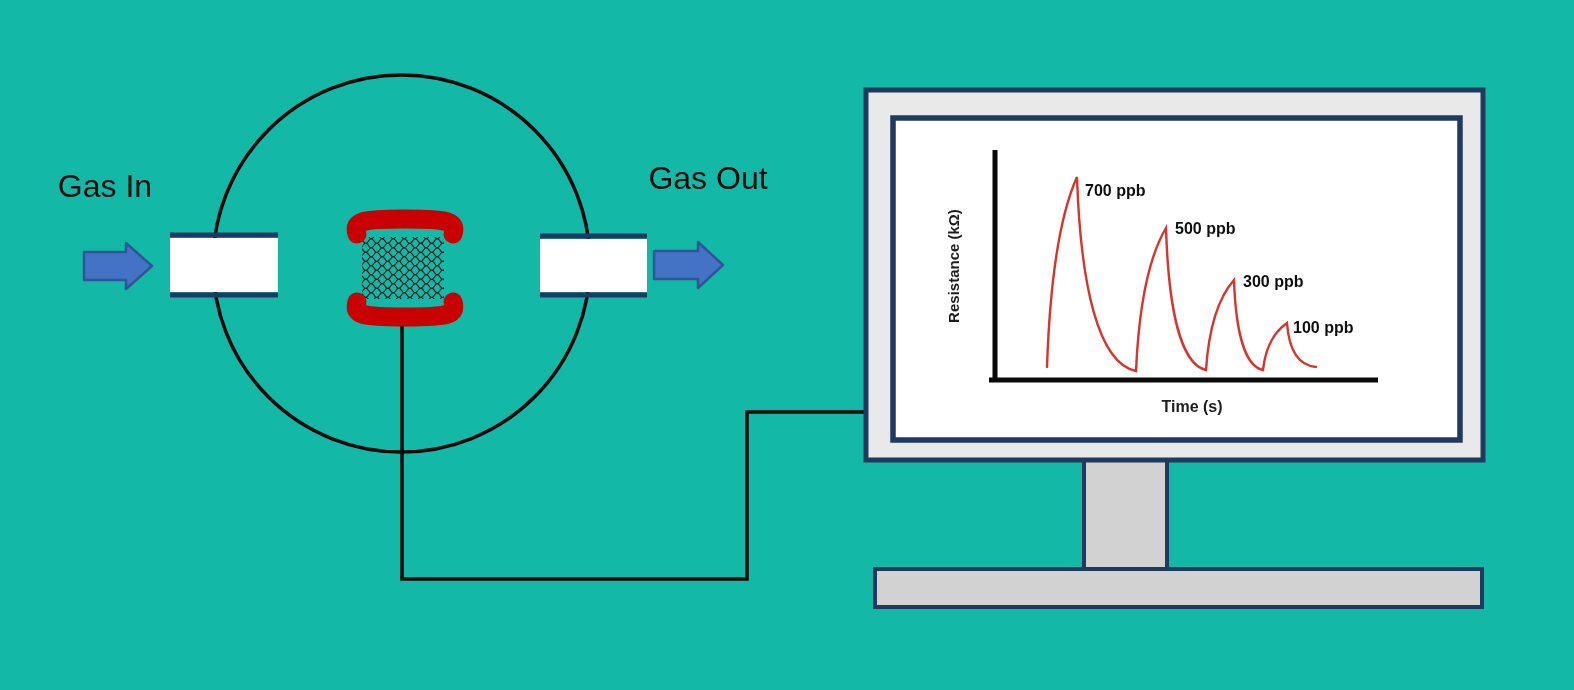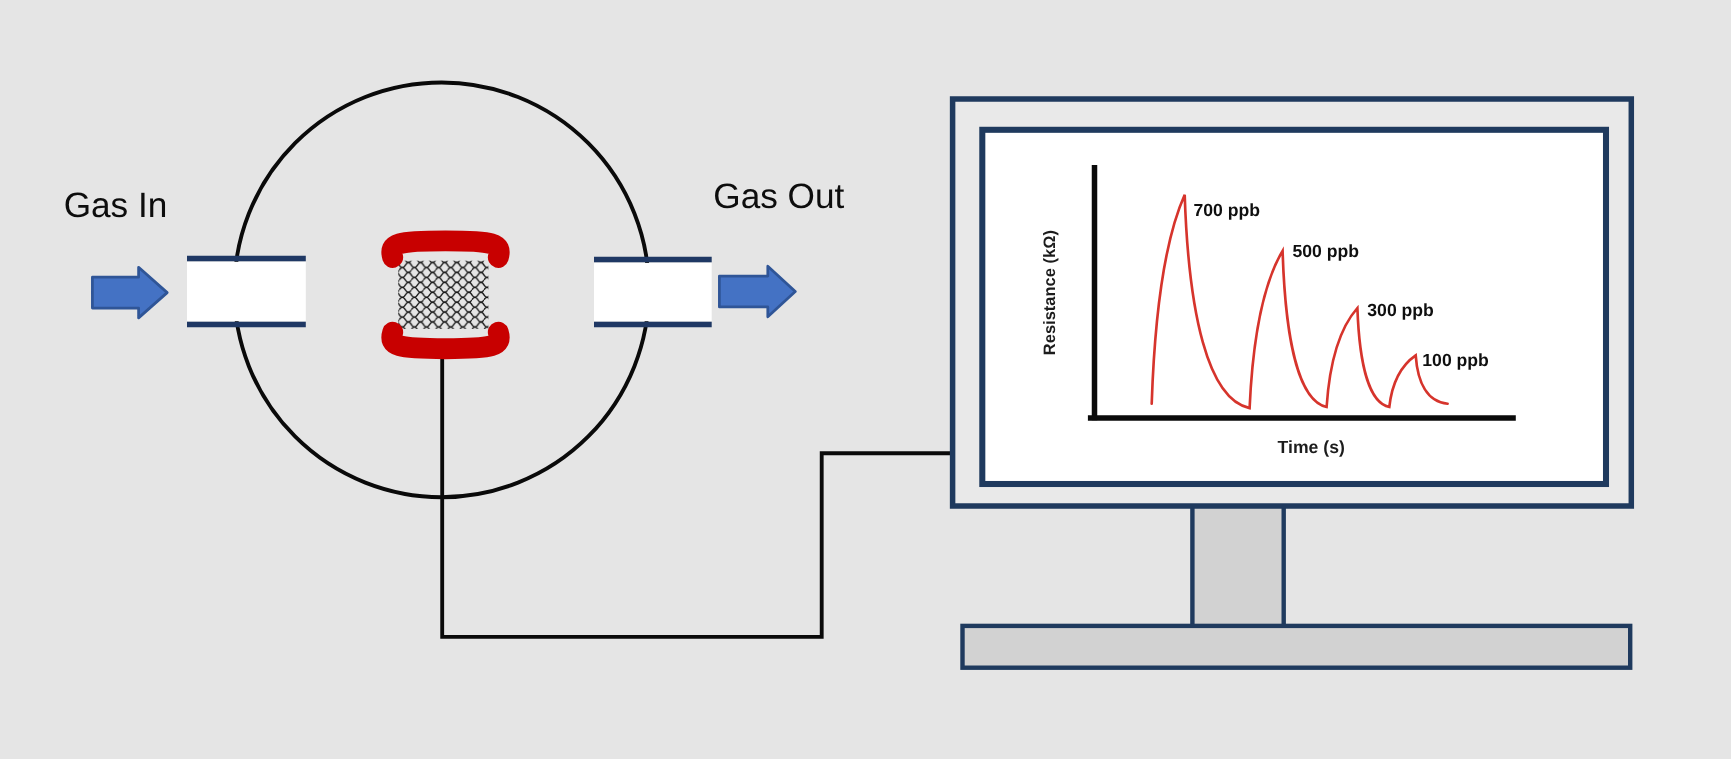--- a/index.html
+++ b/index.html
@@ -4,21 +4,21 @@
 <style>
   html, body {
     margin: 0;
     padding: 0;
     background: #ffffff;
   }
   .canvas {
     position: relative;
     width: 1574px;
     height: 690px;
-    background: #e5e5e5;
+    background: #14b8a6;
     font-family: "Liberation Sans", sans-serif;
     overflow: hidden;
   }
   svg { display: block; }
   text {
     font-family: "Liberation Sans", sans-serif;
     fill: #0d0d0d;
   }
   .flow-label { font-size: 32px; font-weight: 400; }
   .ann-label  { font-size: 16px; font-weight: 700; fill: #0f0f0f; }

